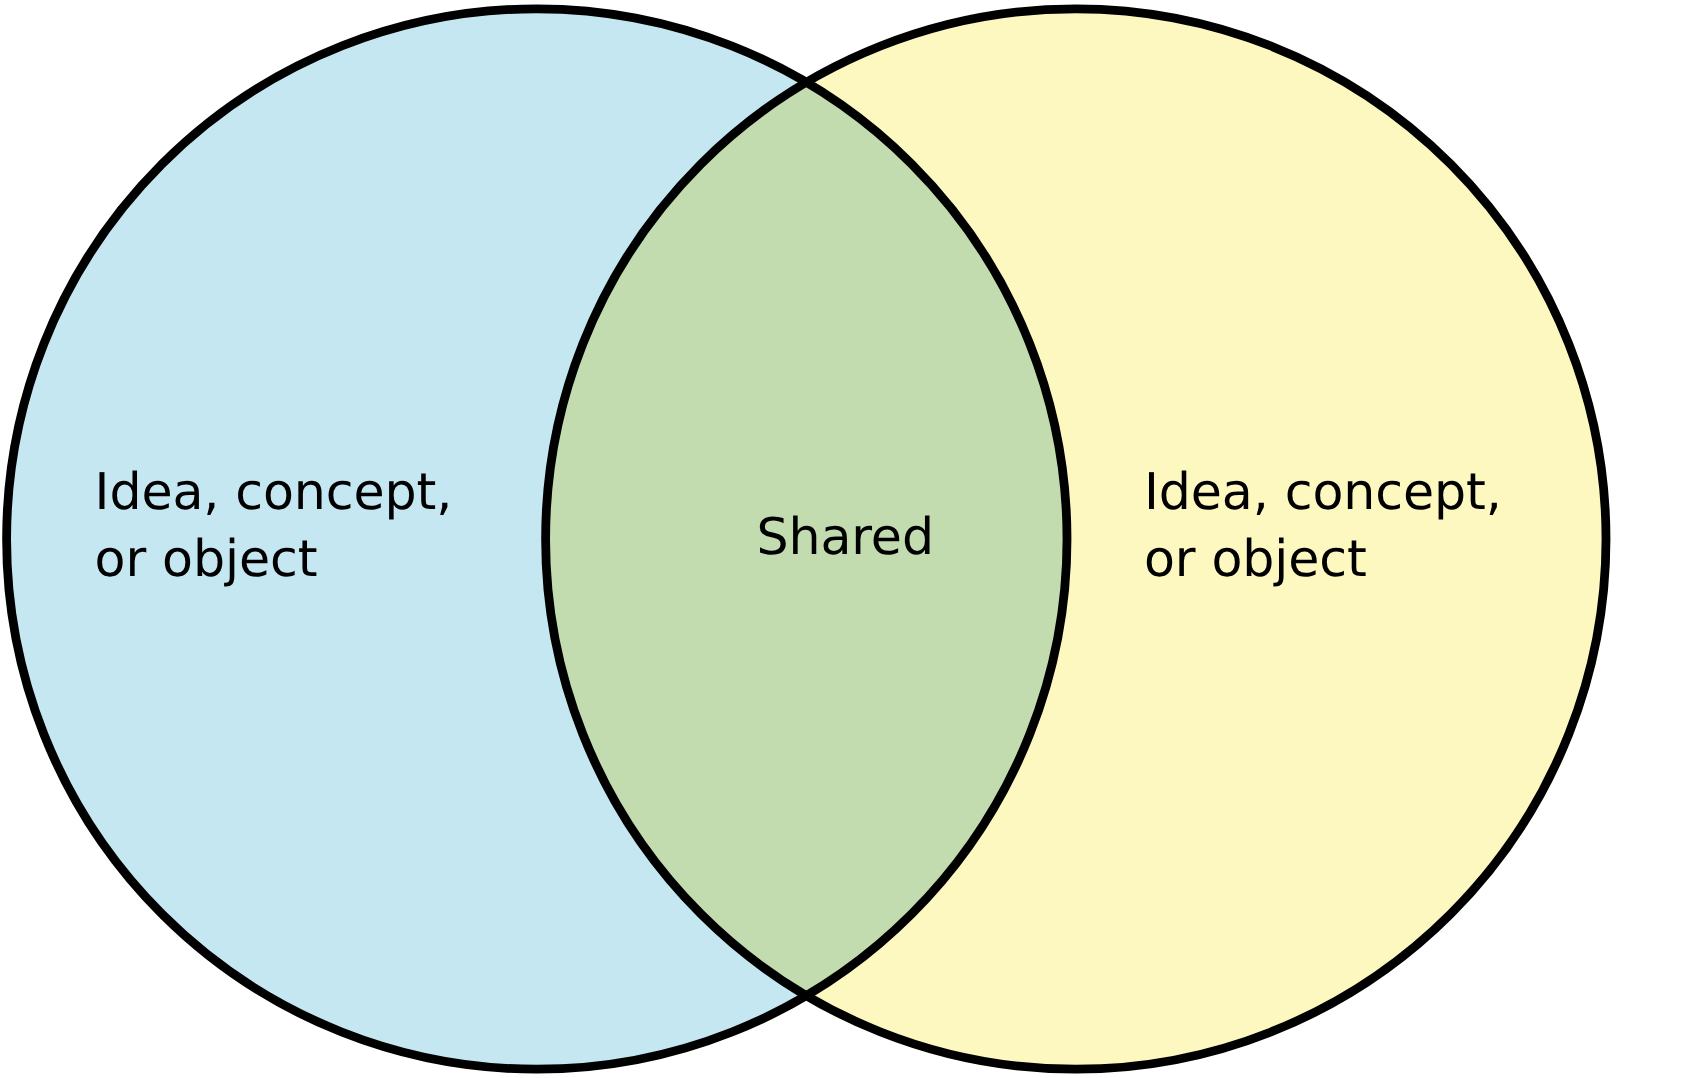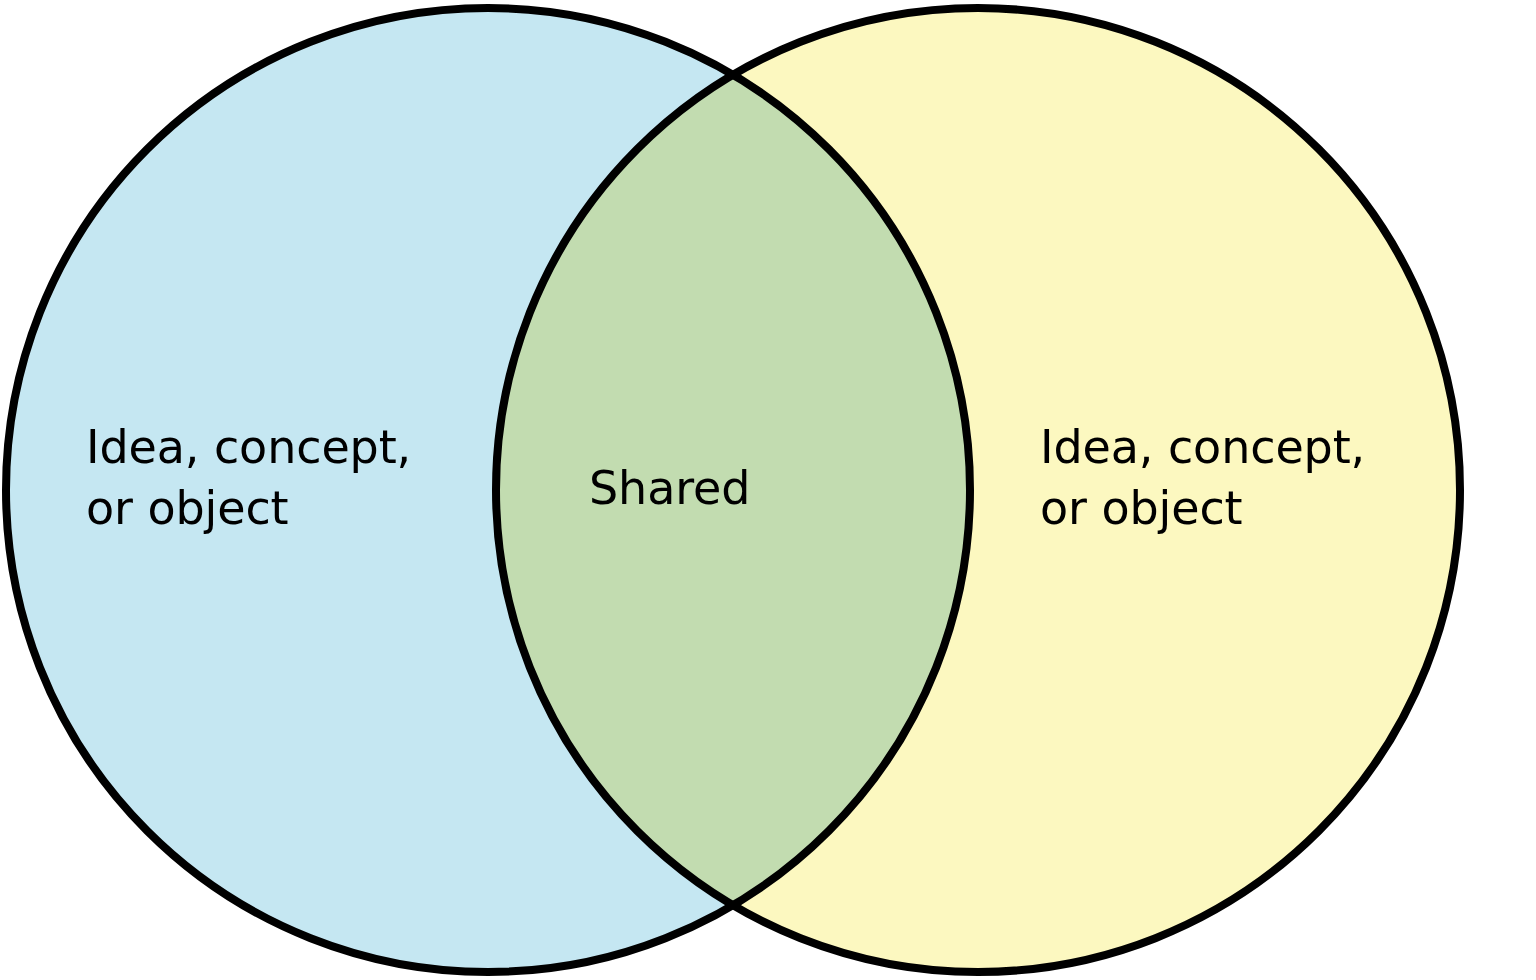--- a/index.html
+++ b/index.html
@@ -46,21 +46,21 @@
   }
   #label-right {
     left: 1040px;
     top: 417px;
     text-align: left;
   }
   #label-center {
     left: 589px;
     top: 458px;
     width: 260px;
-    text-align: left;
+    text-align: right;
   }
 </style>
 </head>
 <body>
 
 <div id="venn-stage" style="background: rgb(255, 255, 255);">
 
   <svg id="venn-svg" viewBox="0 0 1536 980" xmlns="http://www.w3.org/2000/svg">
 
     <defs>

